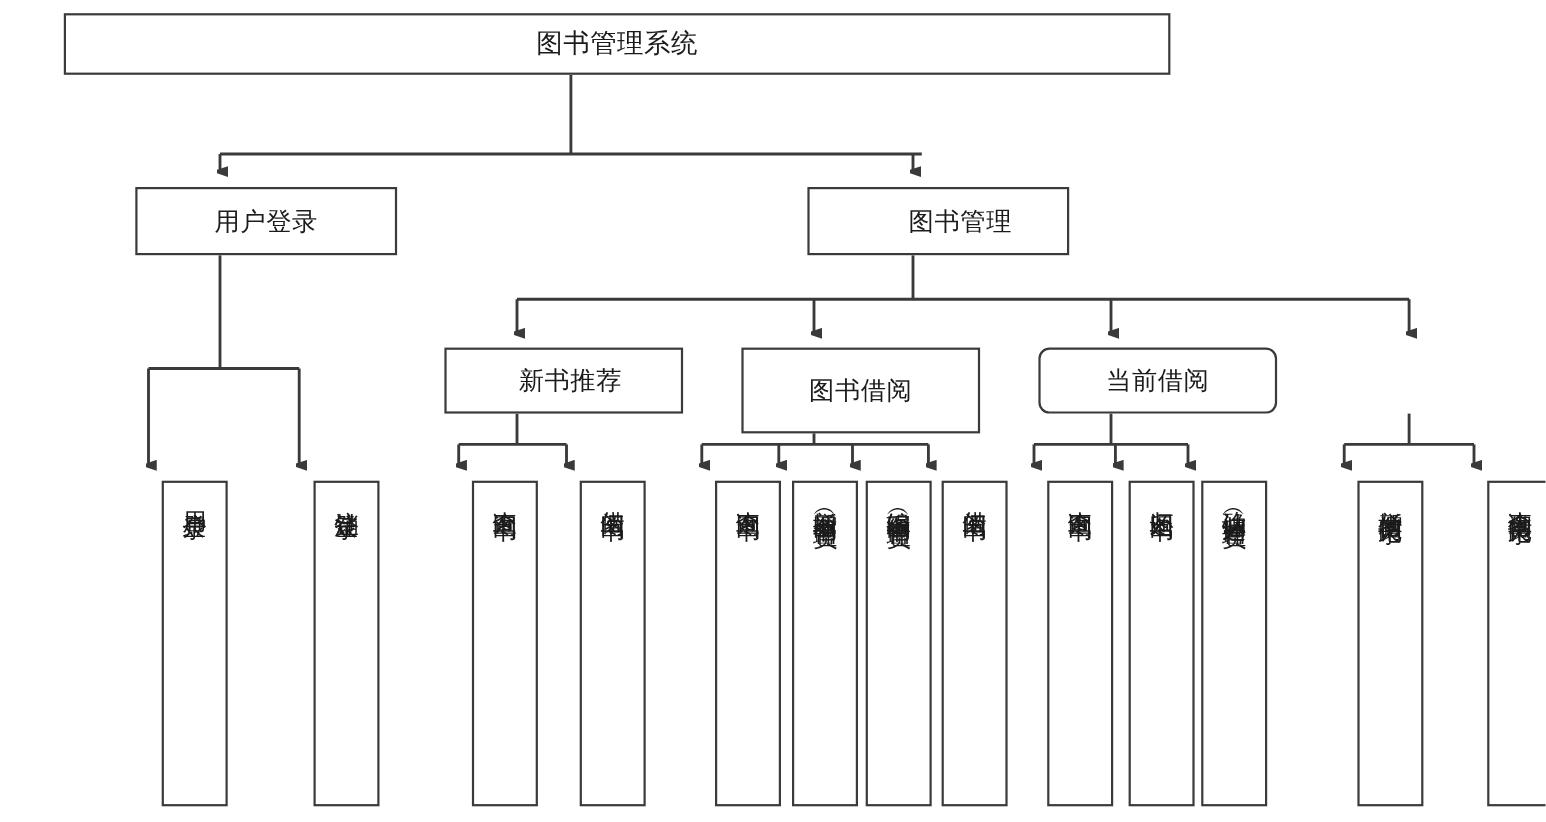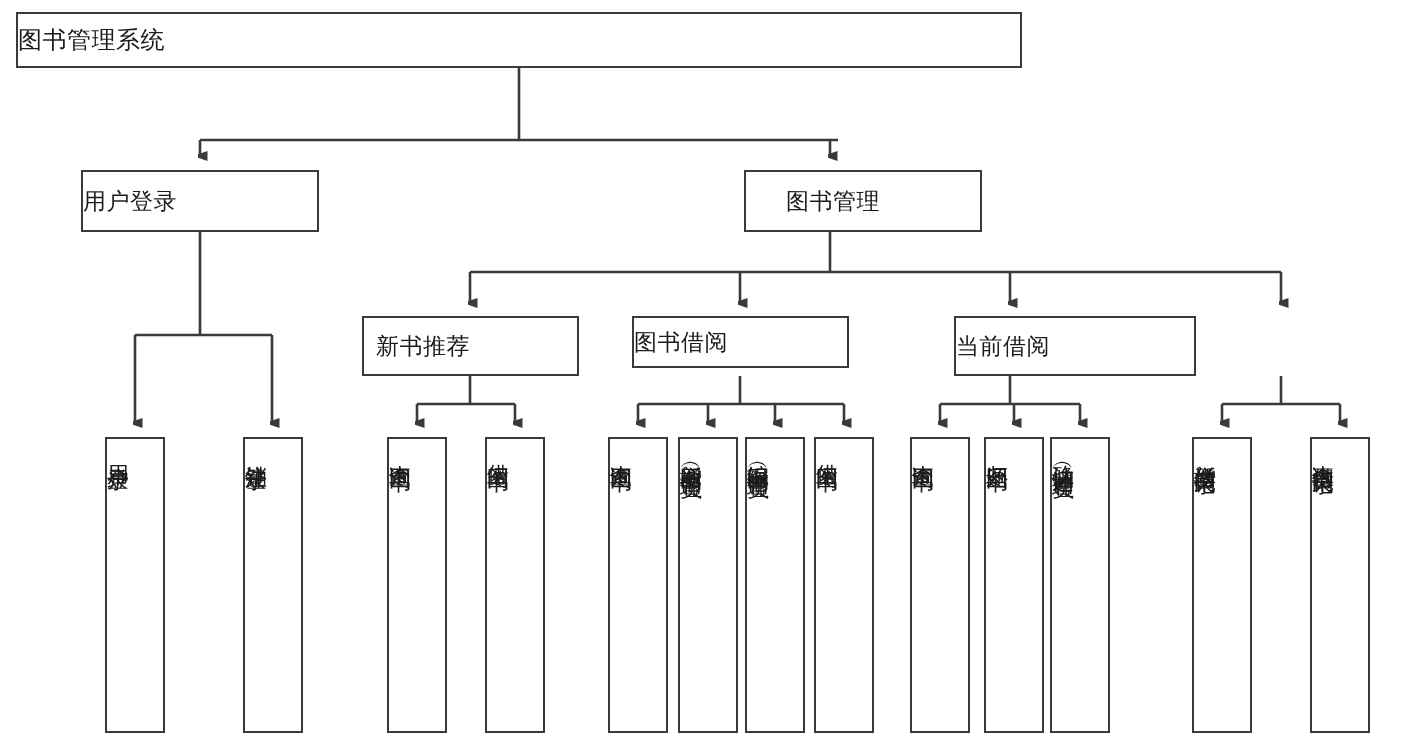--- a/index.html
+++ b/index.html
@@ -27,22 +27,23 @@
     height: 747px;
     pointer-events: none;
   }
   .node {
     position: absolute;
     box-sizing: border-box;
     background: #ffffff;
     border: 2px solid #3a3a3a;
     display: flex;
     align-items: center;
-    justify-content: flex-start;
+    justify-content: center;
     color: #1b1b1b;
+    margin-left: 42px;
   }
   .node .label {
     display: block;
     text-align: center;
     line-height: 1.08;
     white-space: nowrap;
   }
   .node.horizontal .label {
     font-size: 23px;
     letter-spacing: 0.5px;
@@ -126,31 +127,31 @@
     </g>
   </svg>
 
   <div class="node horizontal root" style="left: 16px; top: 12px; width: 1006px; height: 56px;">
     <span class="label">图书管理系统</span>
   </div>
 
   <div class="node horizontal" style="left: 81px; top: 170px; width: 238px; height: 62px;">
     <span class="label">用户登录</span>
   </div>
-  <div class="node horizontal" style="left: 744px; top: 170px; width: 238px; height: 62px; padding-left: 40px;">
+  <div class="node horizontal" style="left: 692px; top: 170px; width: 238px; height: 62px; padding-left: 40px;">
     <span class="label">图书管理</span>
   </div>
 
   <div class="node horizontal" style="left: 362px; top: 316px; width: 217px; height: 60px; padding-left: 12px;">
     <span class="label">新书推荐</span>
   </div>
-  <div class="node horizontal" style="left: 632px; top: 316px; width: 217px; height: 52px;">
+  <div class="node horizontal" style="left: 632px; top: 316px; width: 217px; height: 78px;">
     <span class="label">图书借阅</span>
   </div>
-  <div class="node horizontal" style="left: 954px; top: 316px; width: 242px; height: 60px;">
+  <div class="node horizontal" style="left: 902px; top: 316px; width: 217px; height: 60px; border-radius: 10px;">
     <span class="label">当前借阅</span>
   </div>
 
   <div class="node vertical" style="left: 105px; top: 437px; width: 60px; height: 296px;">
     <span class="label">用户登录</span>
   </div>
   <div class="node vertical" style="left: 243px; top: 437px; width: 60px; height: 296px;">
     <span class="label">注销登录</span>
   </div>
   <div class="node vertical" style="left: 387px; top: 437px; width: 60px; height: 296px;">

